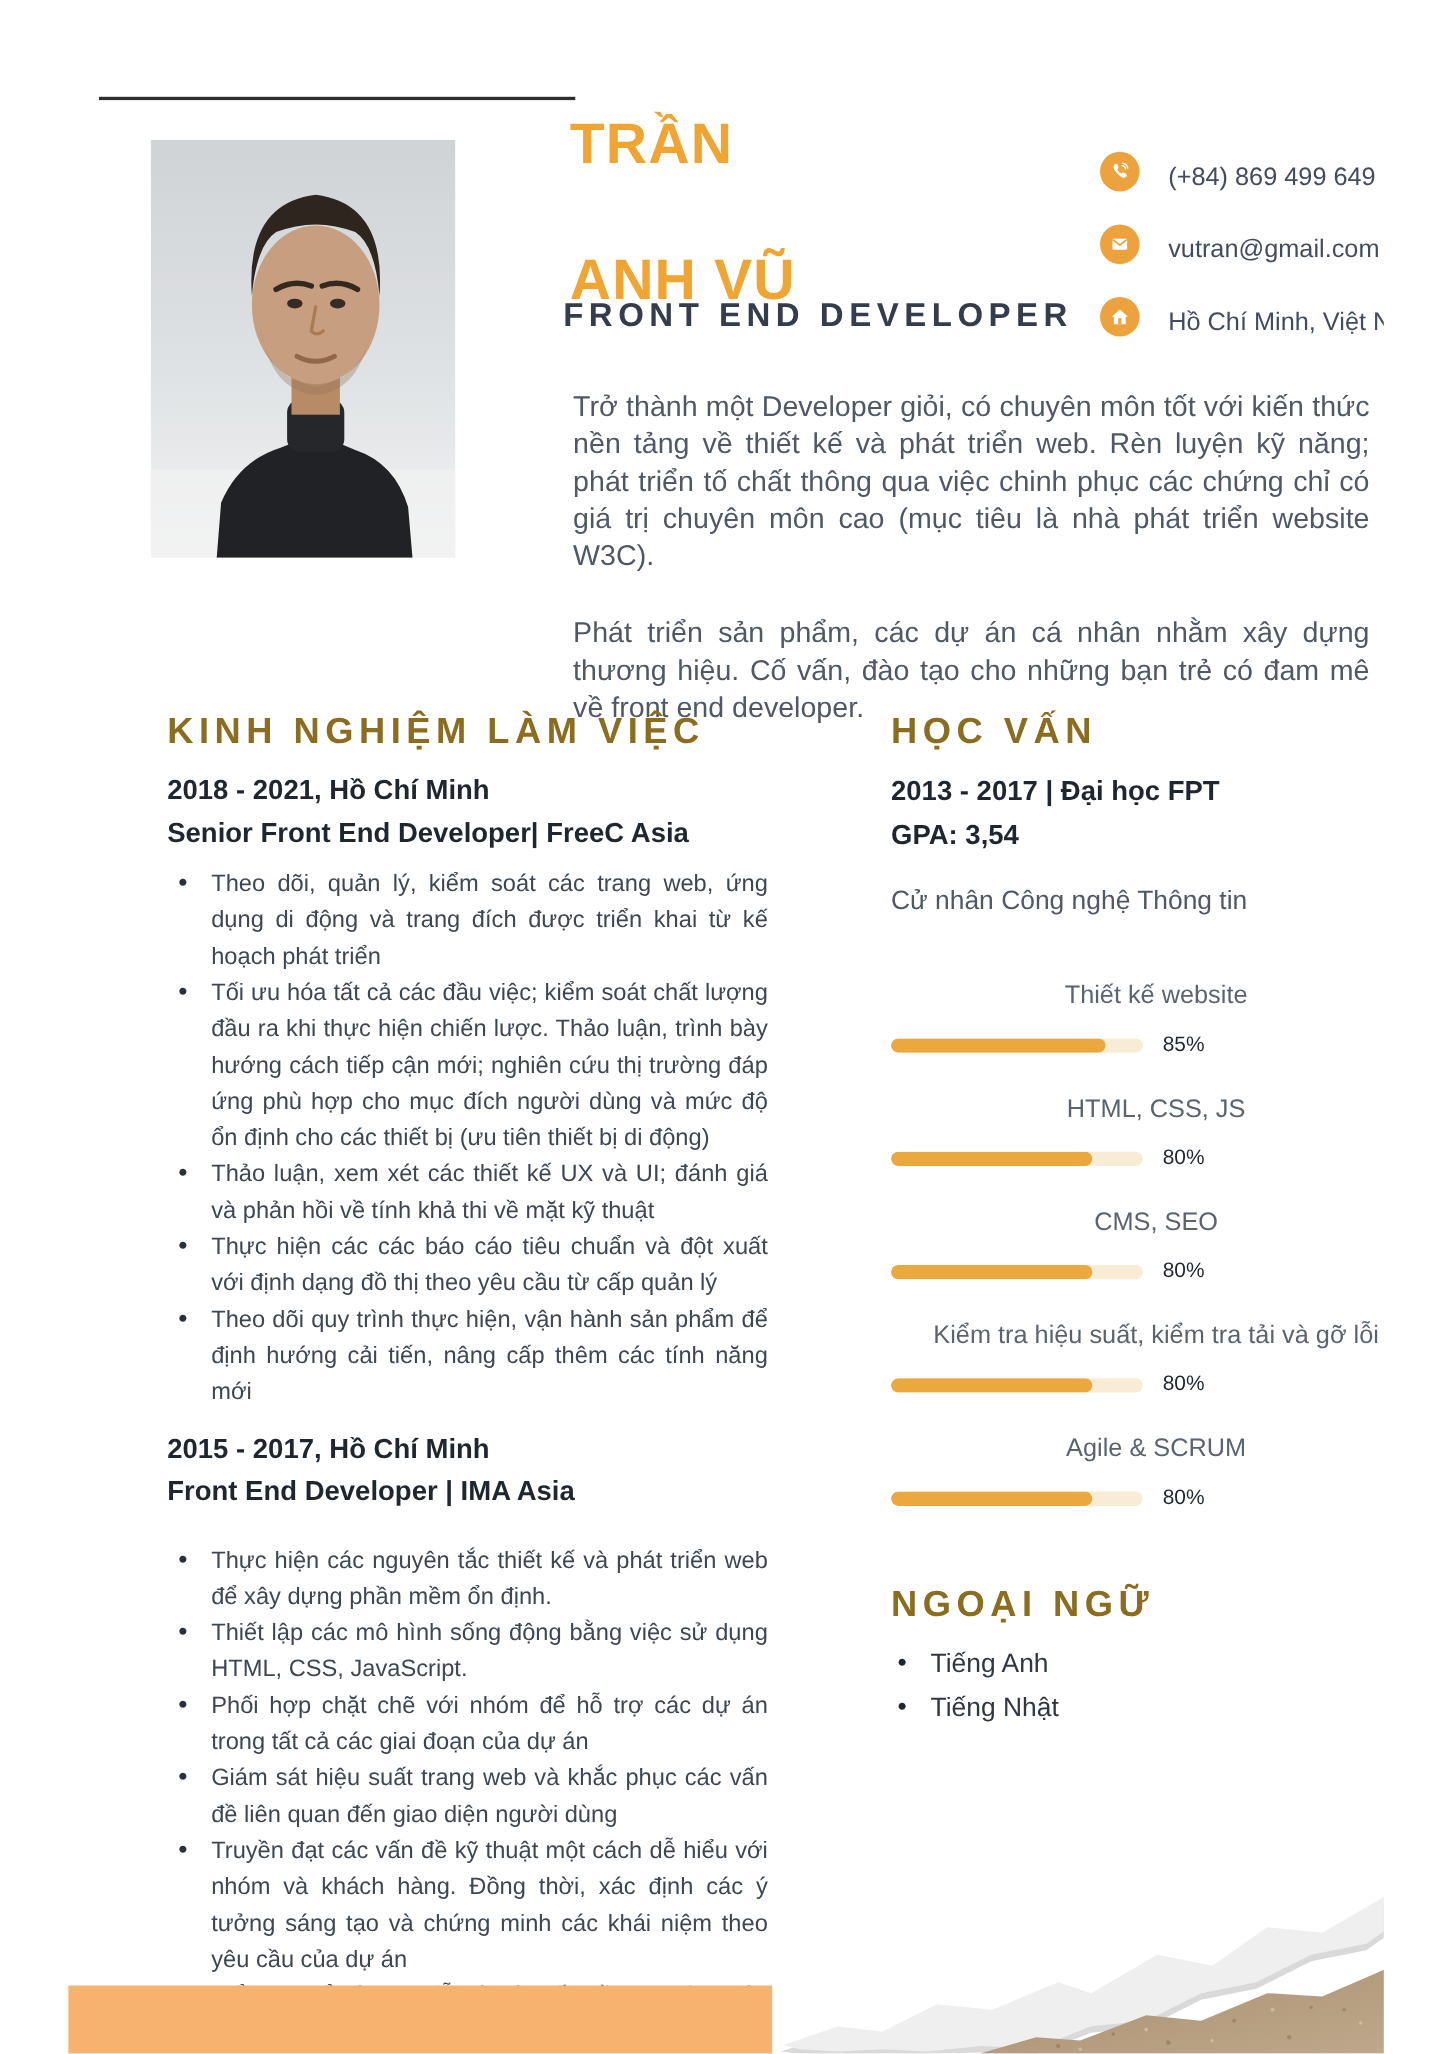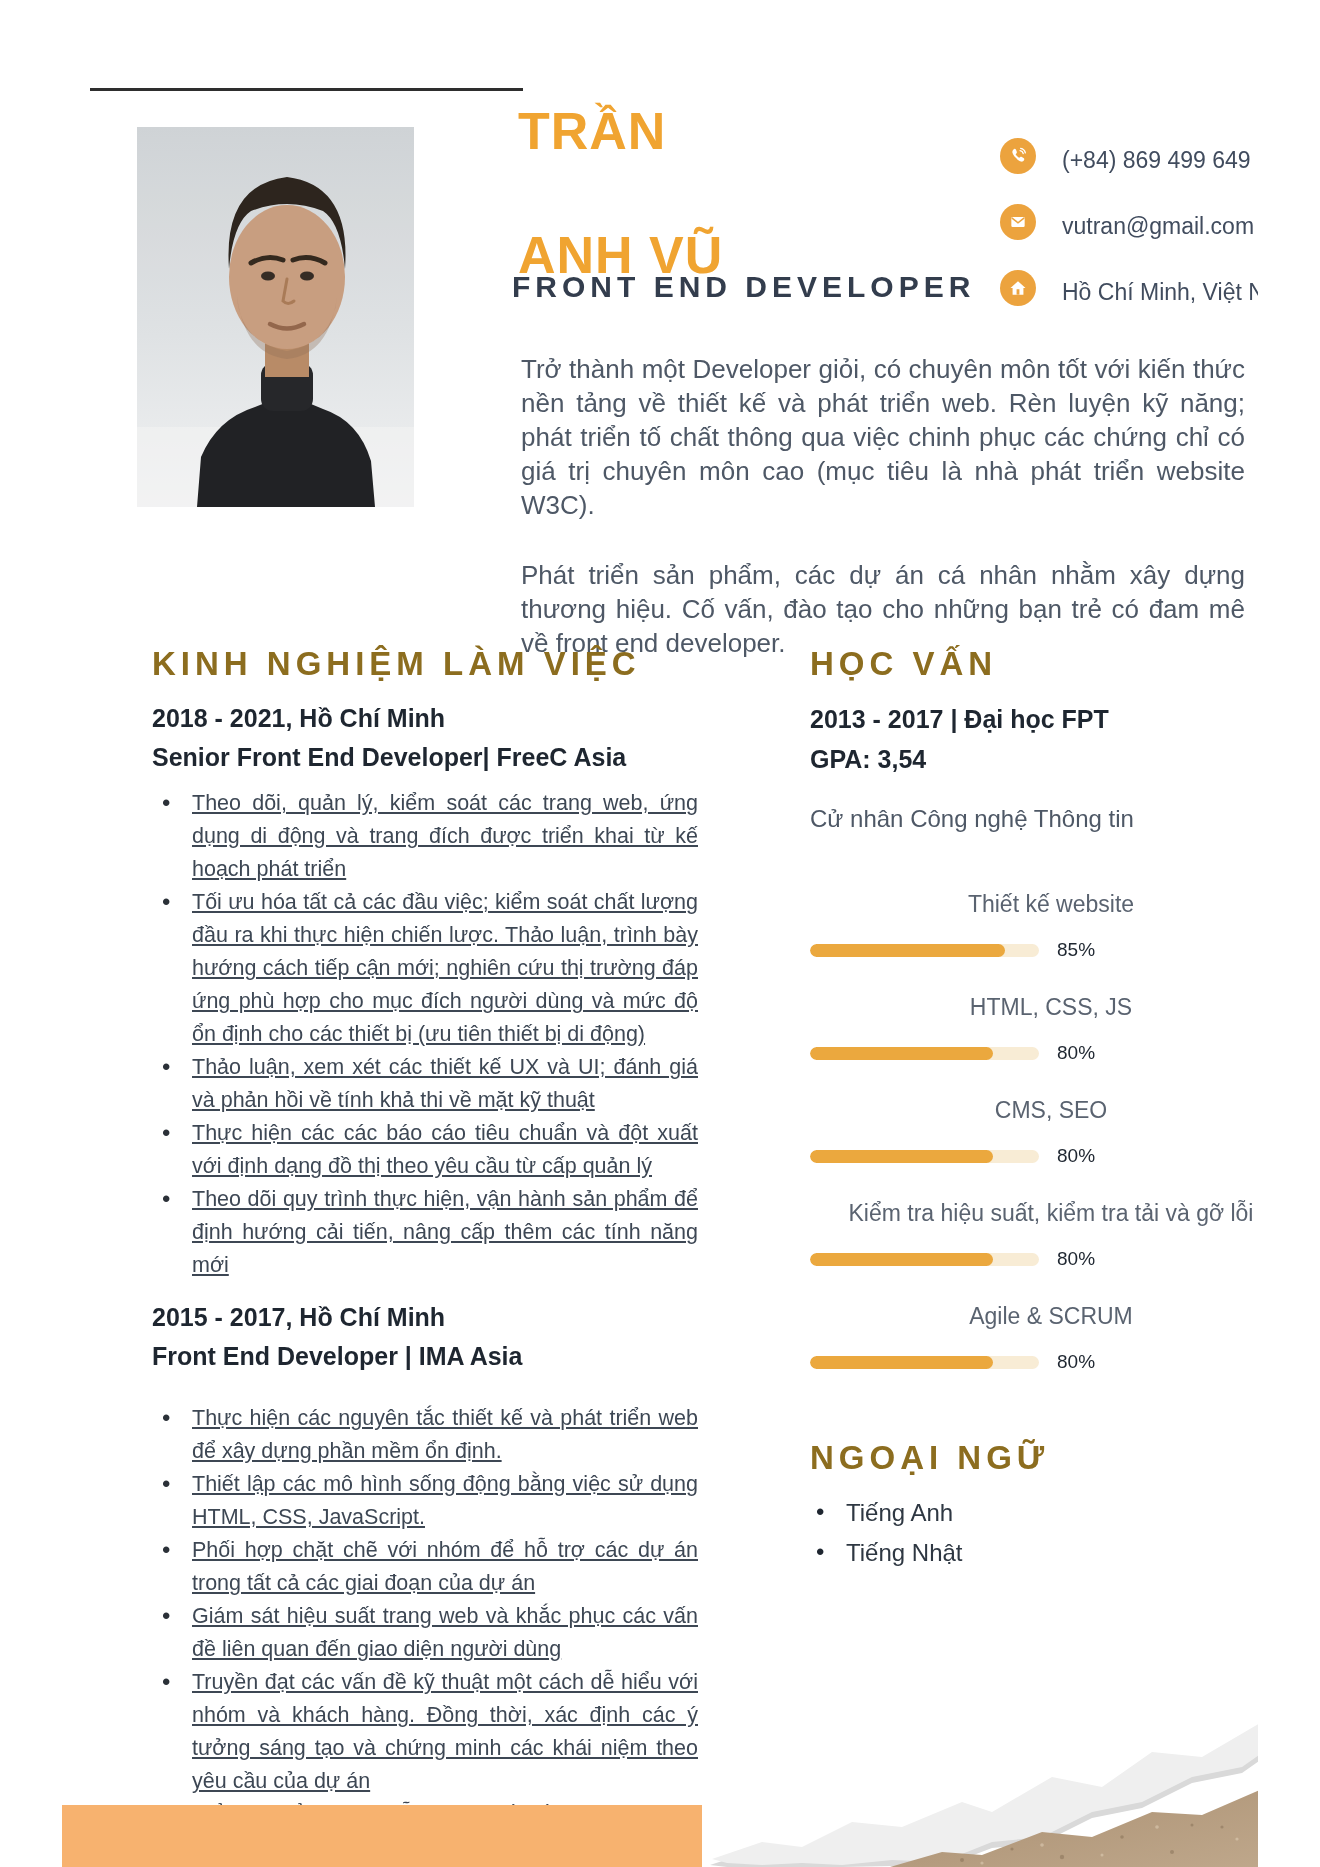--- a/index.html
+++ b/index.html
@@ -55,21 +55,21 @@
     margin:0 0 16px 0;line-height:38px;
   }
   .col-left{position:absolute;left:90px;top:645px;width:546px;}
   .col-right{position:absolute;left:748px;top:645px;width:482px;}
   .period,.role{
     font-size:25px;font-weight:bold;color:var(--heading-dark);
     margin:0;line-height:39px;
   }
   ul.bullets{
     list-style:none;margin:10px 0 0 0;padding:0;
-    font-size:21.5px;line-height:33px;color:var(--bullet-text);text-align:justify;text-decoration:underline;
+    font-size:21.5px;line-height:33px;color:var(--bullet-text);text-align:justify;
   }
   ul.bullets li{position:relative;padding-left:40px;}
   ul.bullets li::before{content:"\2022";position:absolute;left:10px;top:-1px;font-size:24px;color:#2B3138;}
   .job2{margin-top:16px;}
   .job2 ul.bullets{margin-top:26px;}
   .edu-line{font-size:25px;font-weight:bold;color:var(--heading-dark);margin:0;line-height:40px;}
   .edu-degree{font-size:24px;color:var(--body-text);margin:22px 0 0 0;line-height:36px;font-weight:normal;}
   .skills-block{margin-top:52px;}
   .skill{margin-bottom:31px;}
   .skill-label{font-size:23px;color:var(--skill-label);margin:0 0 20px 0;line-height:30px;text-align:center;}

